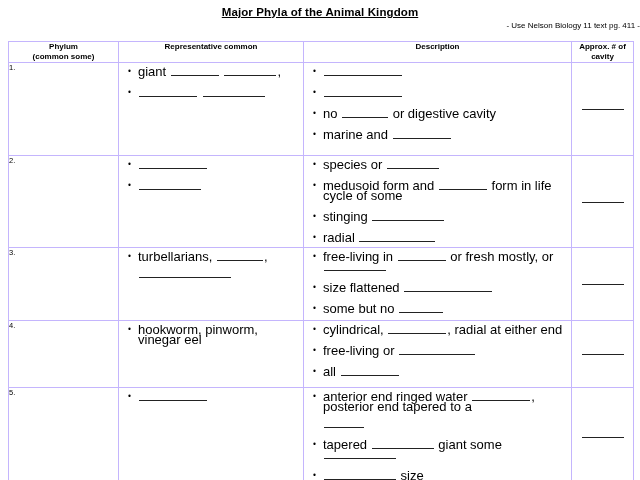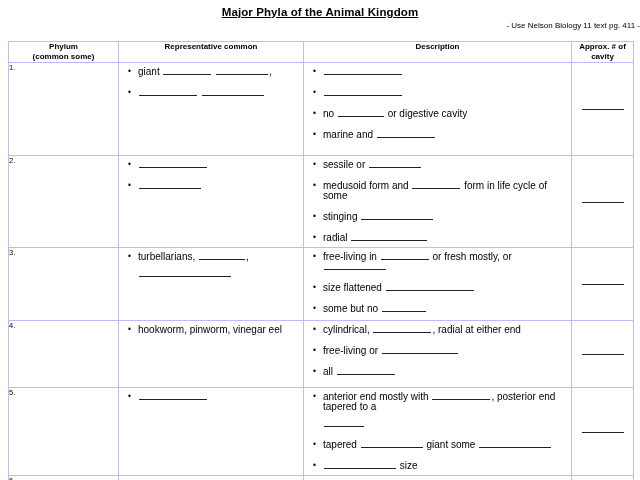--- a/index.html
+++ b/index.html
@@ -89,21 +89,21 @@
     line-height: 9px;
     text-align: left;
   }
 
   ul.bullets {
     list-style: none;
     margin: 0;
     padding: 4px 4px 4px 8px;
   }
   ul.bullets li {
-    font-size: 10px;
+    font-size: 13px;
     line-height: 10px;
     position: relative;
     padding-left: 11px;
     margin-bottom: 11px;
   }
   ul.bullets li:last-child { margin-bottom: 0; }
   ul.bullets li::before {
     content: "\2022";
     position: absolute;
     left: 1px;
@@ -207,21 +207,21 @@
               <div class="row-num">2.</div>
             </td>
             <td class="cell cell-members">
               <ul class="bullets">
                 <li><span class="bl" style="width: 68px;"></span></li>
                 <li><span class="bl" style="width: 62px;"></span></li>
               </ul>
             </td>
             <td class="cell cell-description">
               <ul class="bullets">
-                <li><span>sessile or </span><span class="bl" style="width: 52px;"></span></li>
+                <li><span>species or </span><span class="bl" style="width: 52px;"></span></li>
                 <li><span>medusoid form and </span><span class="bl" style="width: 48px;"></span><span> form in life cycle of some</span></li>
                 <li><span>stinging </span><span class="bl" style="width: 72px;"></span></li>
                 <li><span>radial </span><span class="bl" style="width: 76px;"></span></li>
               </ul>
             </td>
             <td class="cell cell-species">
               <div class="sp-blank"></div>
             </td>
           </tr>
           <tr class="r3">
@@ -268,21 +268,21 @@
             <td class="cell cell-phylum">
               <div class="row-num">5.</div>
             </td>
             <td class="cell cell-members">
               <ul class="bullets">
                 <li><span class="bl" style="width: 68px;"></span></li>
               </ul>
             </td>
             <td class="cell cell-description">
               <ul class="bullets">
-                <li><span>anterior end mostly with </span><span class="bl" style="width: 58px;"></span><span>, posterior end tapered to a</span><span class="cont"><span class="bl" style="width: 40px;"></span></span></li>
+                <li><span>anterior end ringed water </span><span class="bl" style="width: 58px;"></span><span>, posterior end tapered to a</span><span class="cont"><span class="bl" style="width: 40px;"></span></span></li>
                 <li><span>tapered </span><span class="bl" style="width: 62px;"></span><span> giant some </span><span class="bl" style="width: 72px;"></span></li>
                 <li><span class="bl" style="width: 72px;"></span><span> size</span></li>
               </ul>
             </td>
             <td class="cell cell-species">
               <div class="sp-blank"></div>
             </td>
           </tr>
           <tr class="r6">
             <td class="cell cell-phylum">

